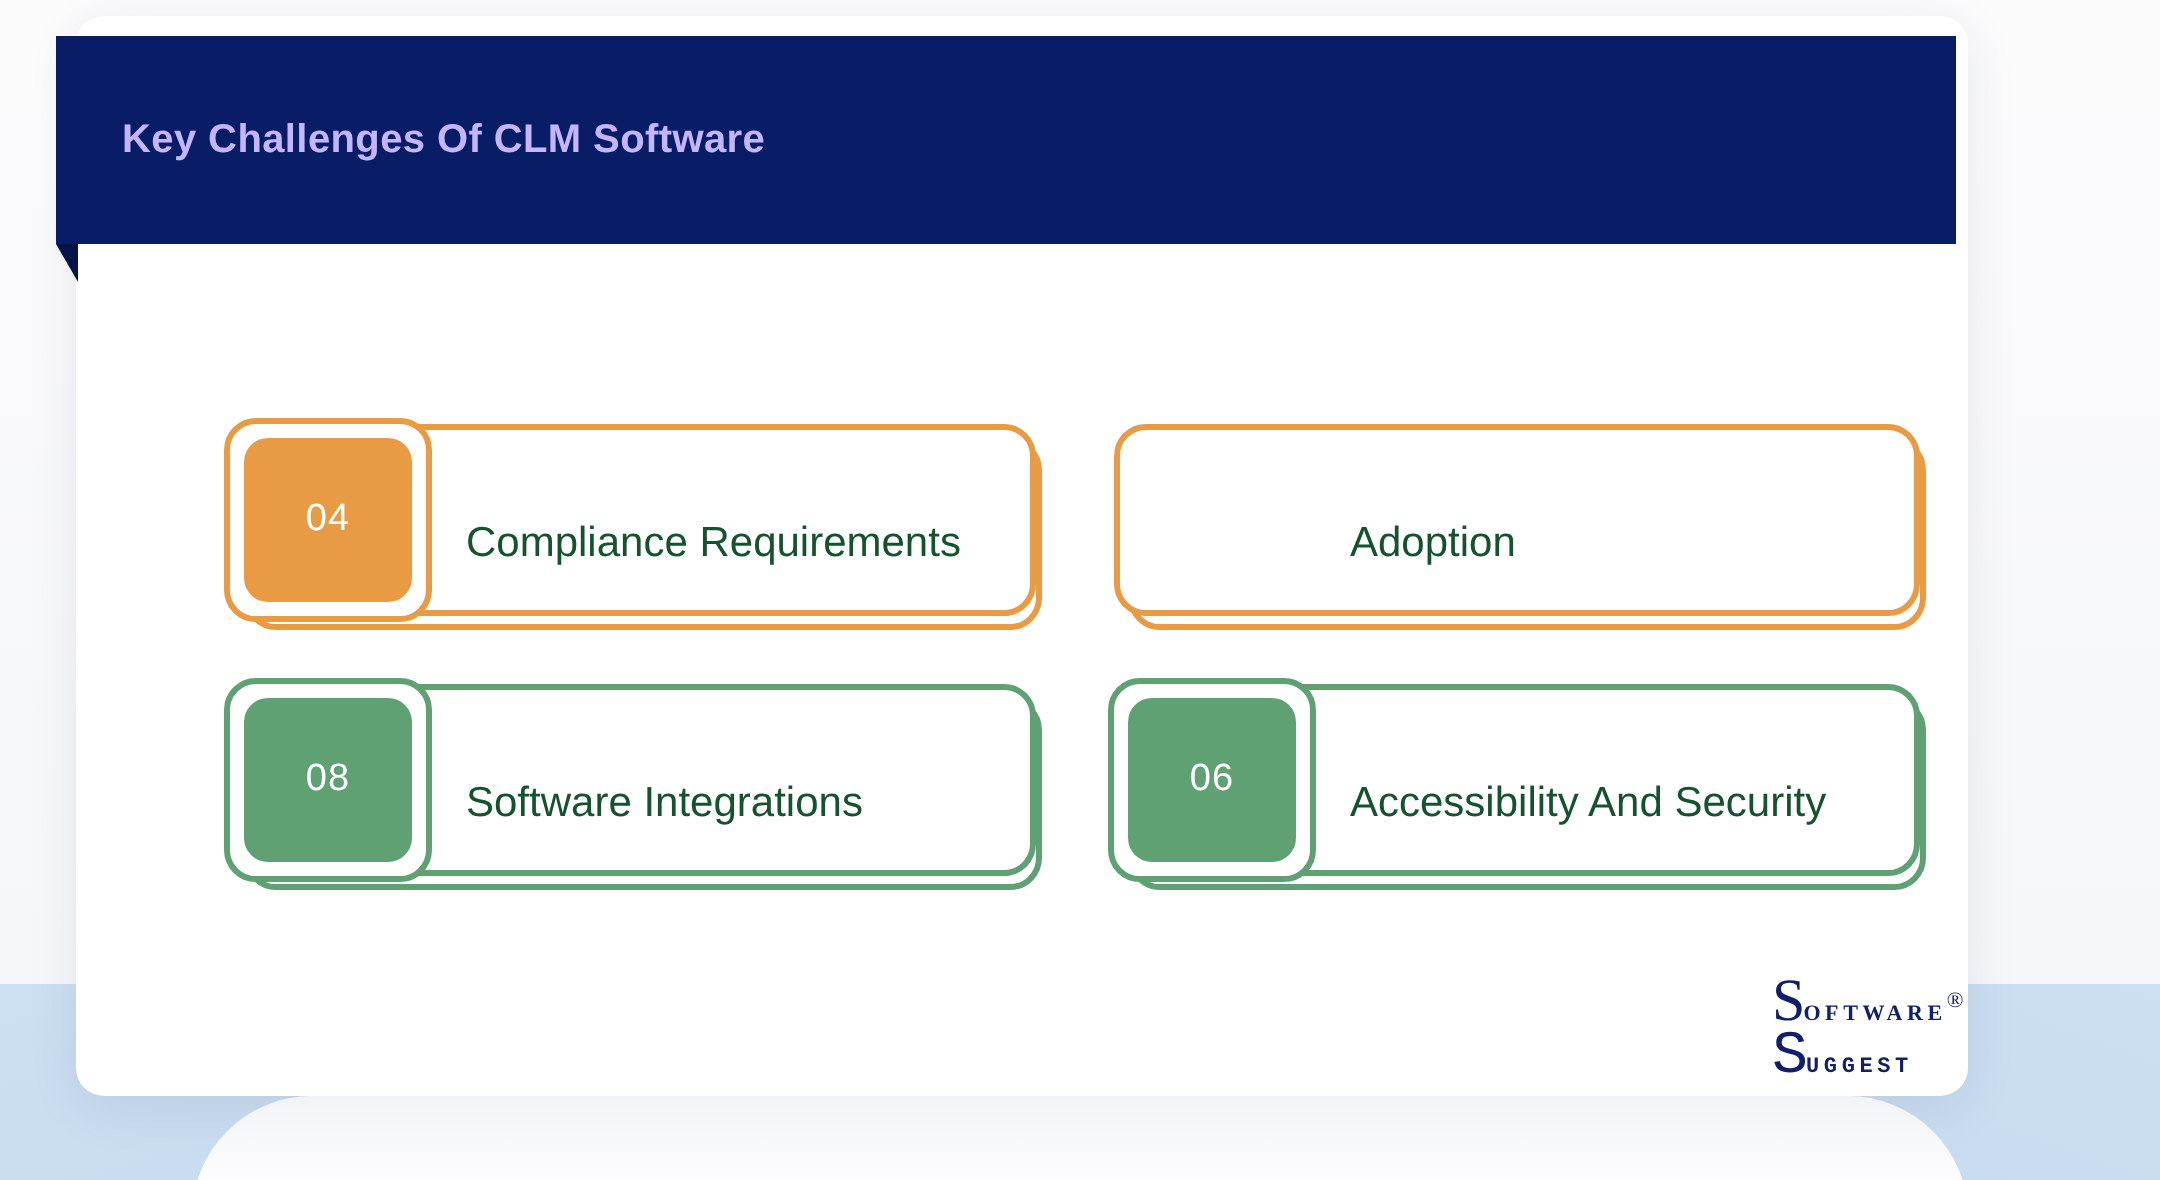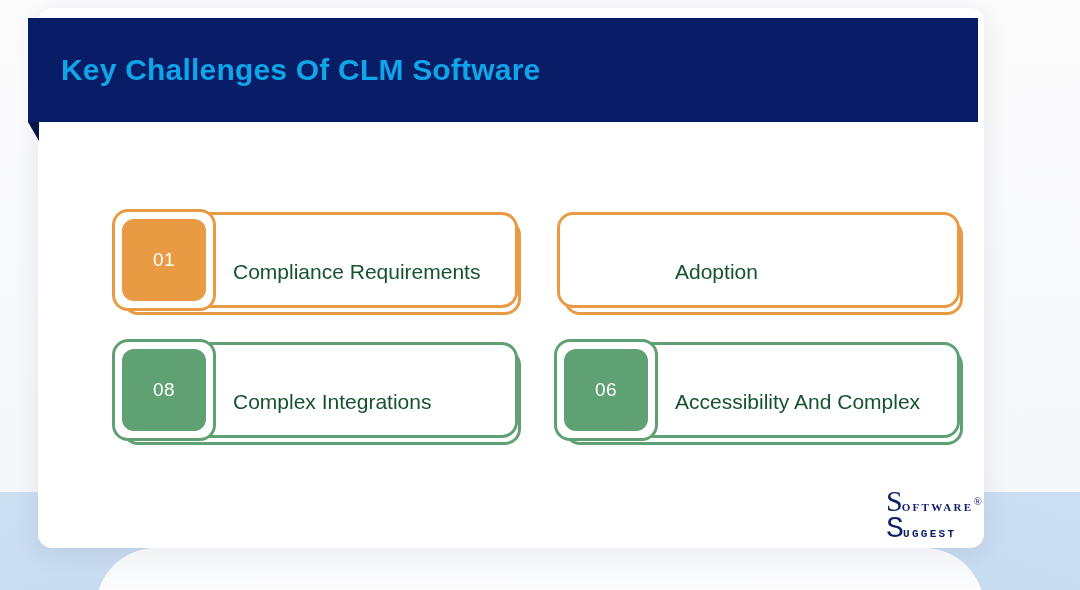--- a/index.html
+++ b/index.html
@@ -90,22 +90,22 @@
     top: 0;
     width: 950px;
     height: 104px;
     background: #081d66;
     -webkit-clip-path: polygon(0 0, 100% 0, 100% 100%, 94.7% 50%, 100% 100%, 0 100%);
     clip-path: polygon(0 0, 100% 0, 100% 100%, 89.5% 50%, 100% 100%, 0 100%);
     display: flex;
     align-items: center;
   }
   #banner-title {
-    color: #0ea5e9;
-    font-size: 30px;
+    color: #c4b5fd;
+    font-size: 20px;
     font-weight: bold;
     letter-spacing: 0.2px;
     margin-left: 33px;
   }
 
   
   #grid {
     position: absolute;
     left: 115px;
     top: 212px;
@@ -248,48 +248,48 @@
 
   <div id="grid">
 
     <div class="item accent-orange">
       <div class="item-shadow"></div>
       <div class="item-face">
         <div class="item-label">Compliance Requirements</div>
       </div>
       <div class="badge-ring">
         <div class="badge">
-          <span class="badge-number">01</span>
+          <span class="badge-number">04</span>
         </div>
       </div>
     </div>
 
     <div class="item accent-orange">
       <div class="item-shadow"></div>
       <div class="item-face">
         <div class="item-label">Adoption</div>
       </div>
     </div>
 
     <div class="item accent-green">
       <div class="item-shadow"></div>
       <div class="item-face">
-        <div class="item-label">Complex Integrations</div>
+        <div class="item-label">Software Integrations</div>
       </div>
       <div class="badge-ring">
         <div class="badge">
           <span class="badge-number">08</span>
         </div>
       </div>
     </div>
 
     <div class="item accent-green">
       <div class="item-shadow"></div>
       <div class="item-face">
-        <div class="item-label">Accessibility And Complex</div>
+        <div class="item-label">Accessibility And Security</div>
       </div>
       <div class="badge-ring">
         <div class="badge">
           <span class="badge-number">06</span>
         </div>
       </div>
     </div>
 
   </div>
 

